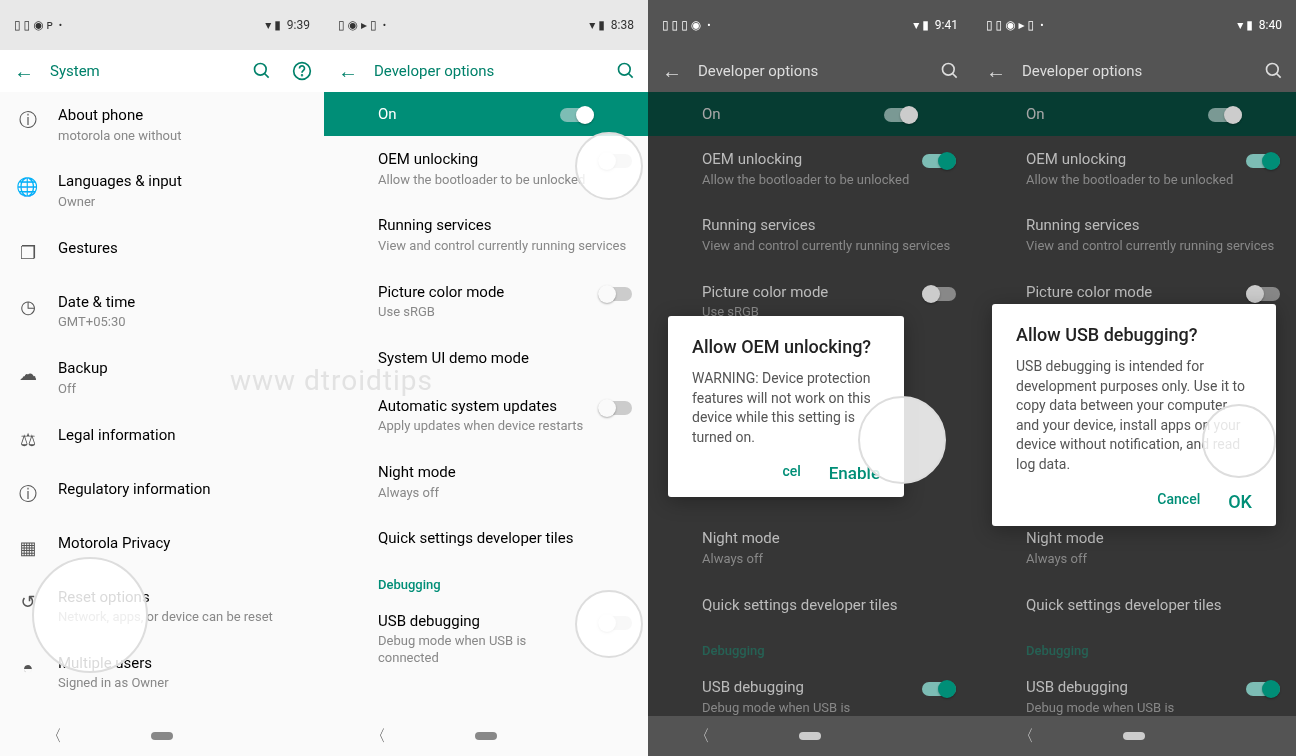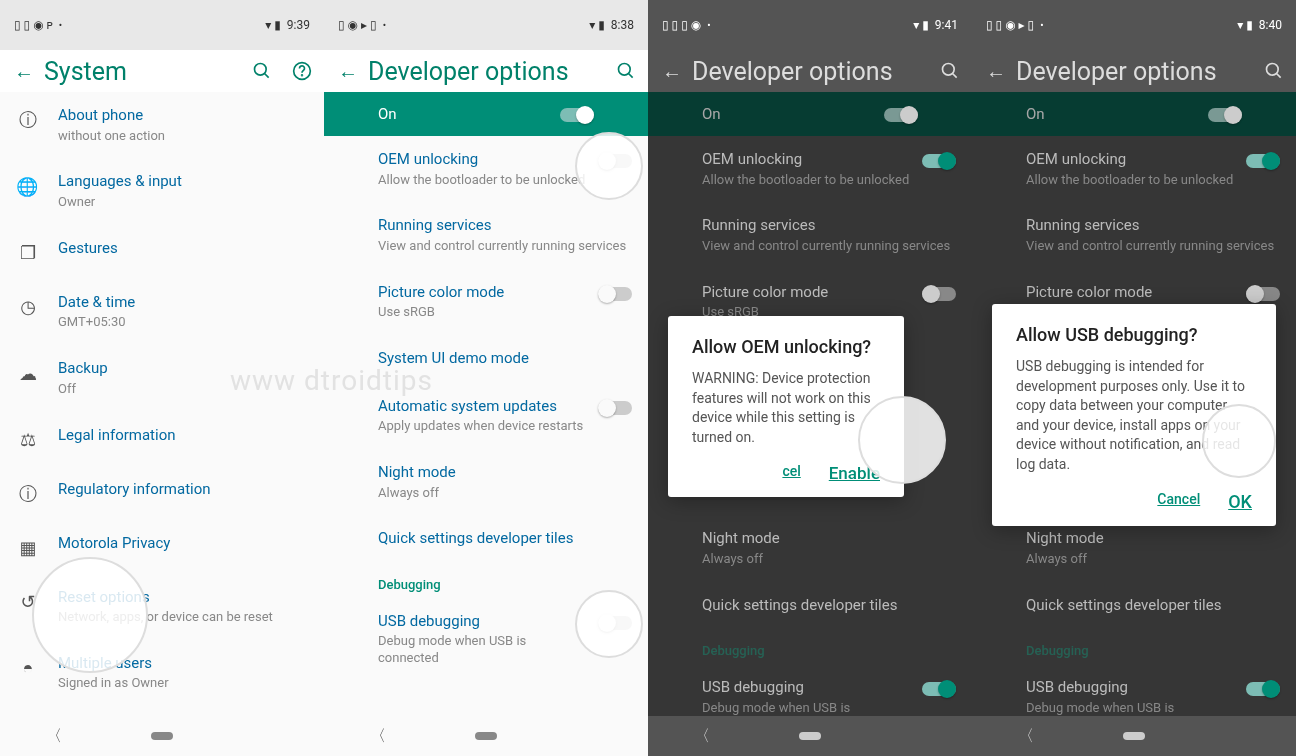--- a/index.html
+++ b/index.html
@@ -7,34 +7,34 @@
 .pane { width: 324px; height: 756px; display: flex; flex-direction: column; position: relative; }
 .status-bar { height: 50px; display: flex; align-items: center; justify-content: space-between; padding: 0 14px; font-size: 12px; }
 .status-bar.light { background: #e8e8e8; color: #333; }
 .status-bar.dark { background: #545454; color: #fff; }
 .status-left, .status-right { display: flex; align-items: center; gap: 6px; }
 .status-dot { font-size: 10px; }
 .app-bar { height: 42px; display: flex; align-items: center; padding: 0 12px; background: #fff; }
 .app-bar.dark { background: #545454; }
 .back-arrow { width: 24px; height: 24px; display: flex; align-items: center; justify-content: center; font-size: 20px; color: #00816a; cursor: pointer; }
 .back-arrow.dark { color: #ddd; }
-.app-title { flex: 1; margin-left: 8px; font-size: 25px; color: #00816a; font-weight: 400; }
+.app-title { flex: 1; margin-left: 14px; font-size: 15px; color: #00816a; font-weight: 400; }
 .app-title.dark { color: #ddd; }
 .app-icons { display: flex; gap: 20px; }
 .app-icon { width: 20px; height: 20px; color: #00816a; font-size: 18px; }
 .app-icon.dark { color: #ddd; }
 .content { flex: 1; overflow: hidden; background: #fafafa; position: relative; }
 .content.dark { background: #545454; }
 .master-switch { height: 44px; background: #008e77; display: flex; align-items: center; padding: 0 54px 0 54px; color: #fff; font-size: 15px; justify-content: space-between; }
 .master-switch.dark { background: #0a5c4e; }
 .list-item { display: flex; align-items: flex-start; padding: 14px 16px 14px 54px; position: relative; }
 .list-item.with-icon { padding-left: 16px; }
 .list-icon { width: 24px; height: 24px; margin-right: 18px; color: #555; font-size: 18px; display: flex; align-items: center; justify-content: center; flex-shrink: 0; margin-top: 2px; }
 .list-text { flex: 1; }
-.list-title { font-size: 15px; color: #0369a1; line-height: 1.3; }
+.list-title { font-size: 15px; color: #000000; line-height: 1.3; }
 .list-title.dark { color: #bbb; }
 .list-sub { font-size: 13px; color: #888; margin-top: 2px; line-height: 1.3; }
 .list-sub.dark { color: #888; }
 .list-toggle { width: 34px; height: 18px; position: relative; margin-left: 8px; margin-top: 2px; }
 .toggle-track { position: absolute; width: 34px; height: 14px; border-radius: 7px; background: #ccc; top: 2px; }
 .toggle-track.on { background: #7dbdb5; }
 .toggle-track.dark-off { background: #888; }
 .toggle-thumb { position: absolute; width: 18px; height: 18px; border-radius: 50%; background: #fafafa; box-shadow: 0 1px 2px rgba(0,0,0,0.3); left: 0; }
 .toggle-thumb.on { left: 16px; background: #008e77; }
 .toggle-thumb.dark-off { background: #ccc; }
@@ -46,21 +46,21 @@
 .nav-home { width: 22px; height: 8px; border-radius: 4px; background: #888; }
 .highlight-circle { position: absolute; border: 2px solid #ddd; border-radius: 50%; background: rgba(255,255,255,0.85); }
 .hc1 { width: 116px; height: 116px; left: 32px; top: 557px; }
 .hc2 { width: 68px; height: 68px; left: 575px; top: 132px; }
 .hc3 { width: 68px; height: 68px; left: 575px; top: 590px; }
 .hc4 { width: 88px; height: 88px; left: 858px; top: 396px; }
 .hc5 { width: 74px; height: 74px; left: 1202px; top: 404px; }
 .dialog { position: absolute; background: #fff; border-radius: 3px; box-shadow: 0 4px 20px rgba(0,0,0,0.3); padding: 20px 24px 14px; }
 .dialog h3 { font-size: 18px; font-weight: 500; color: #222; margin-bottom: 12px; }
 .dialog p { font-size: 14px; color: #555; line-height: 1.4; margin-bottom: 16px; }
-.dialog-actions { display: flex; justify-content: flex-end; gap: 28px; font-size: 14px; color: #008e77; font-weight: 500; text-decoration: underline; }
+.dialog-actions { display: flex; justify-content: flex-end; gap: 28px; font-size: 14px; color: #008e77; font-weight: 500; }
 .dlg1 { left: 668px; top: 316px; width: 236px; }
 .dlg2 { left: 992px; top: 304px; width: 284px; }
 .scrim { position: absolute; inset: 0; background: rgba(0,0,0,0.35); }
 .watermark { position: absolute; left: 230px; top: 364px; font-size: 28px; color: rgba(180,180,180,0.35); font-weight: 400; letter-spacing: 1px; pointer-events: none; }
 svg { width: 100%; height: 100%; }
 </style>
 </head>
 <body>
 
 <div class="pane">
@@ -87,21 +87,21 @@
             <path d="M9 9a3 3 0 115 2c-1 1-2 1.5-2 3"></path>
             <circle cx="12" cy="17" r="0.5" fill="currentColor"></circle>
           </svg></div>
     </div>
   </div>
   <div class="content">
     <div class="list-item with-icon">
         <div class="list-icon">ⓘ</div>
         <div class="list-text">
           <div class="list-title">About phone</div>
-          <div class="list-sub">without one action</div>
+          <div class="list-sub">motorola one without</div>
         </div>
       </div>
     <div class="list-item with-icon">
         <div class="list-icon">🌐</div>
         <div class="list-text">
           <div class="list-title">Languages &amp; input</div>
           <div class="list-sub">Owner</div>
         </div>
       </div>
     <div class="list-item with-icon">

